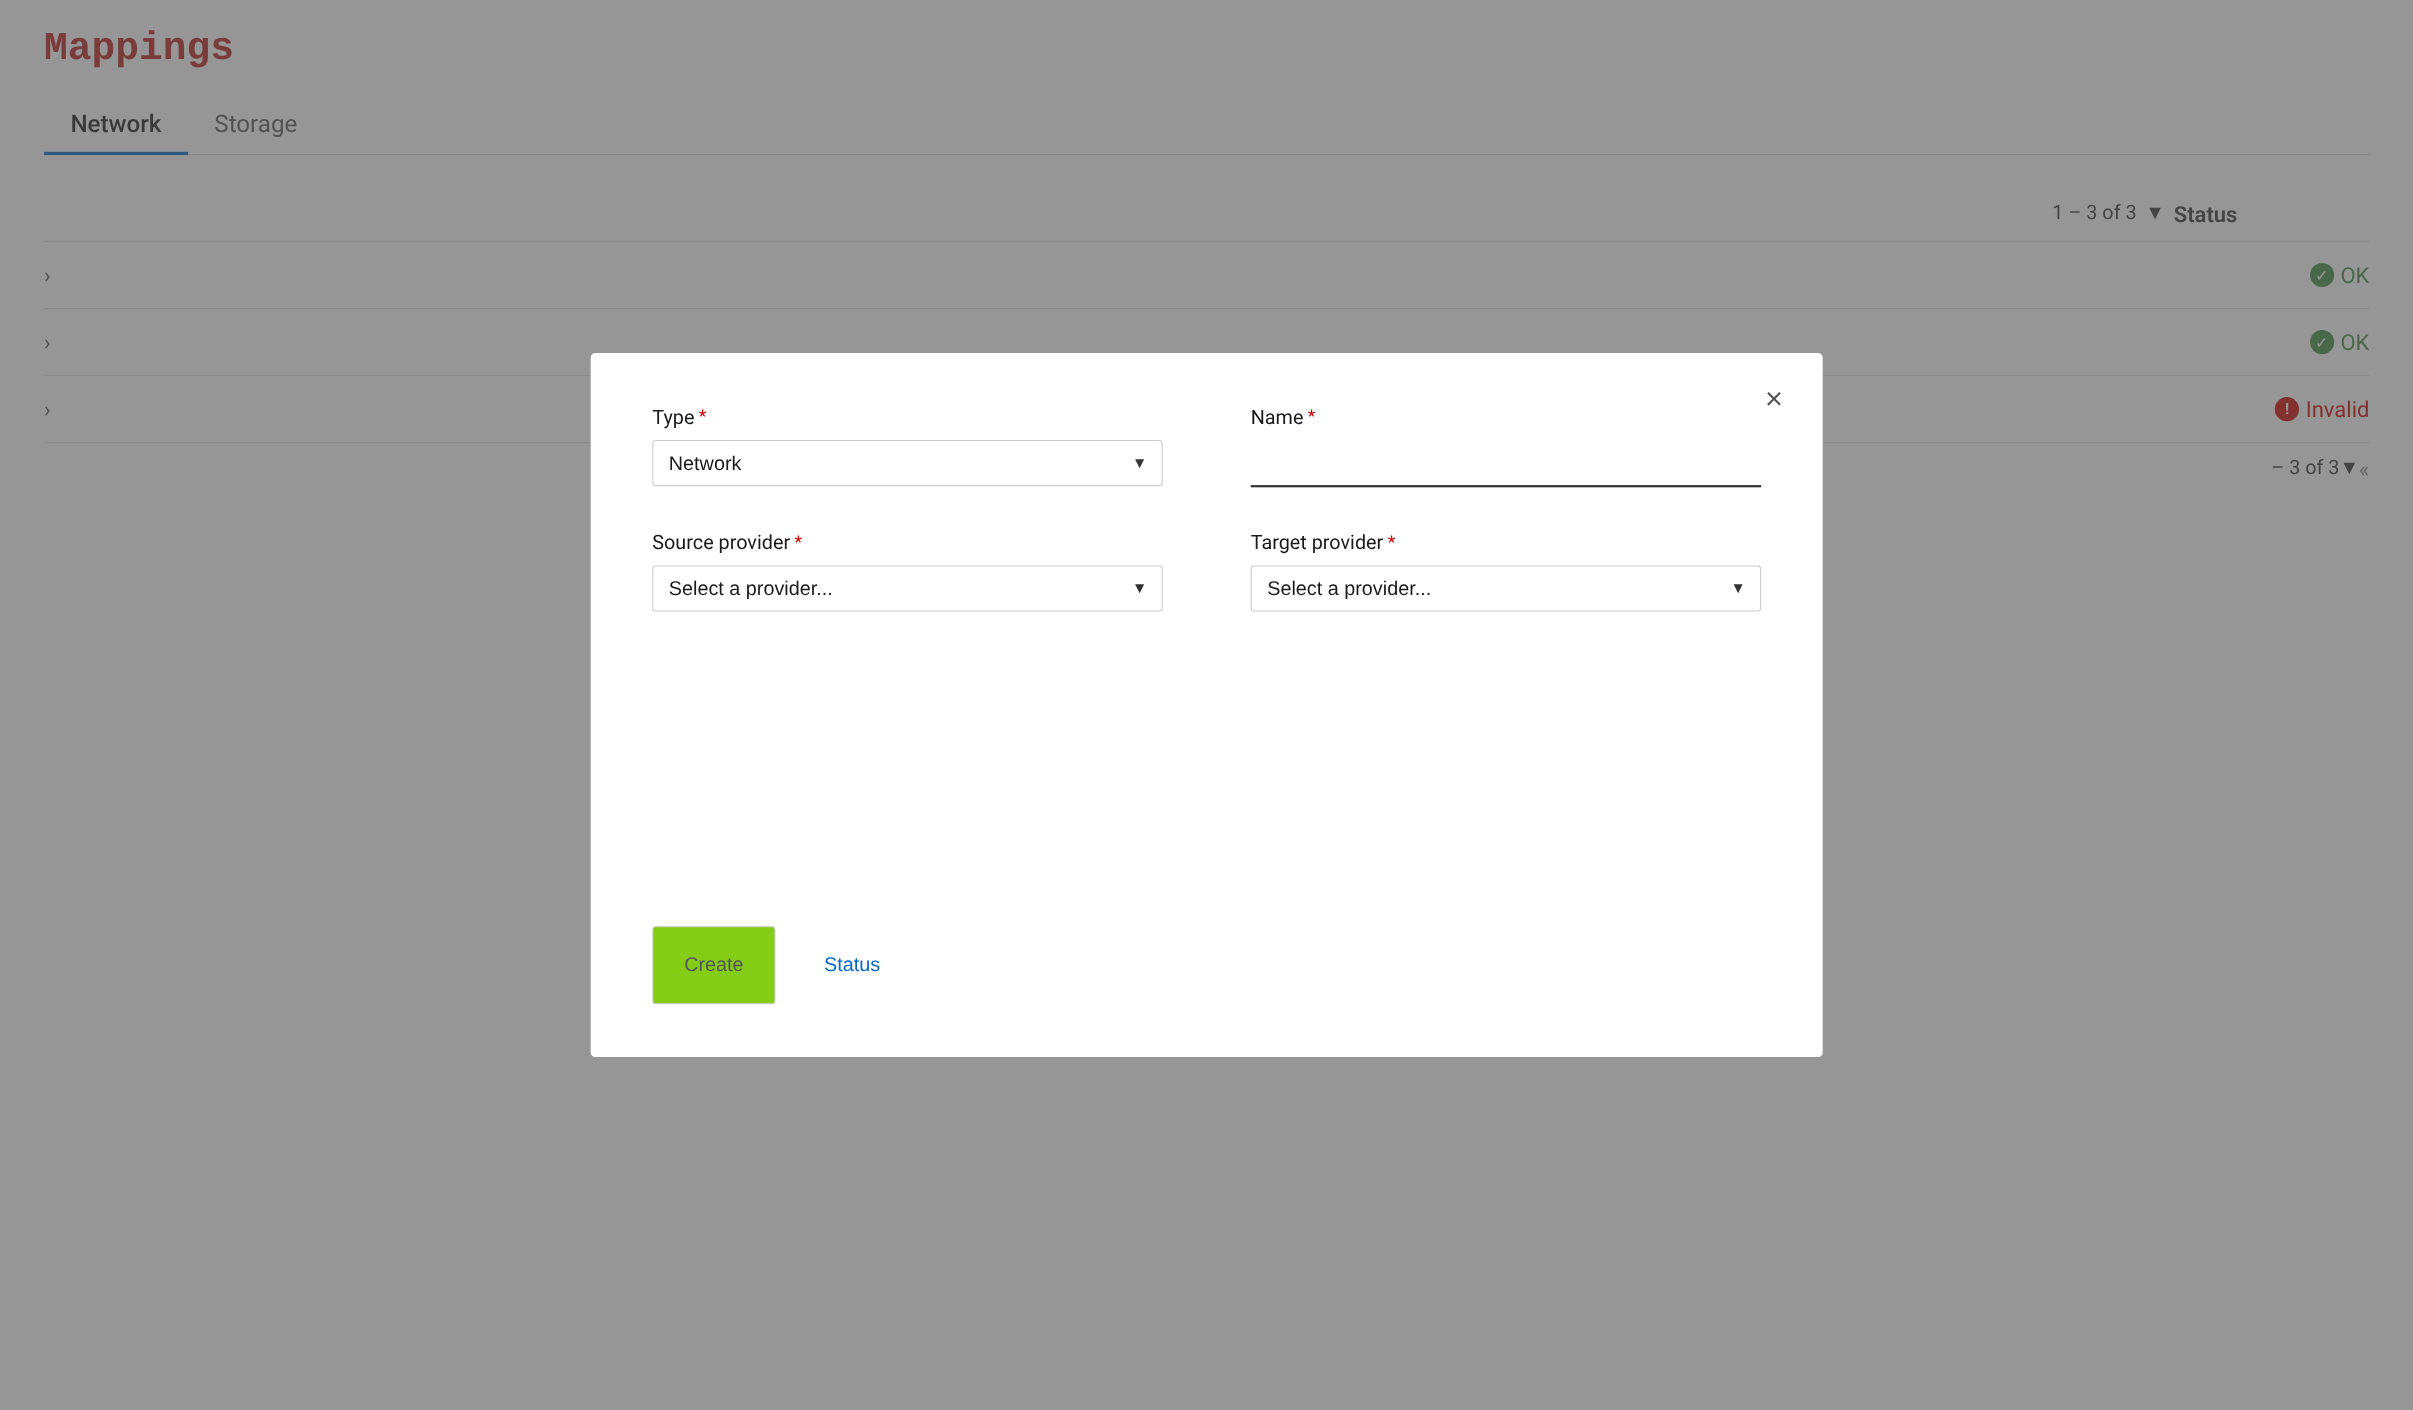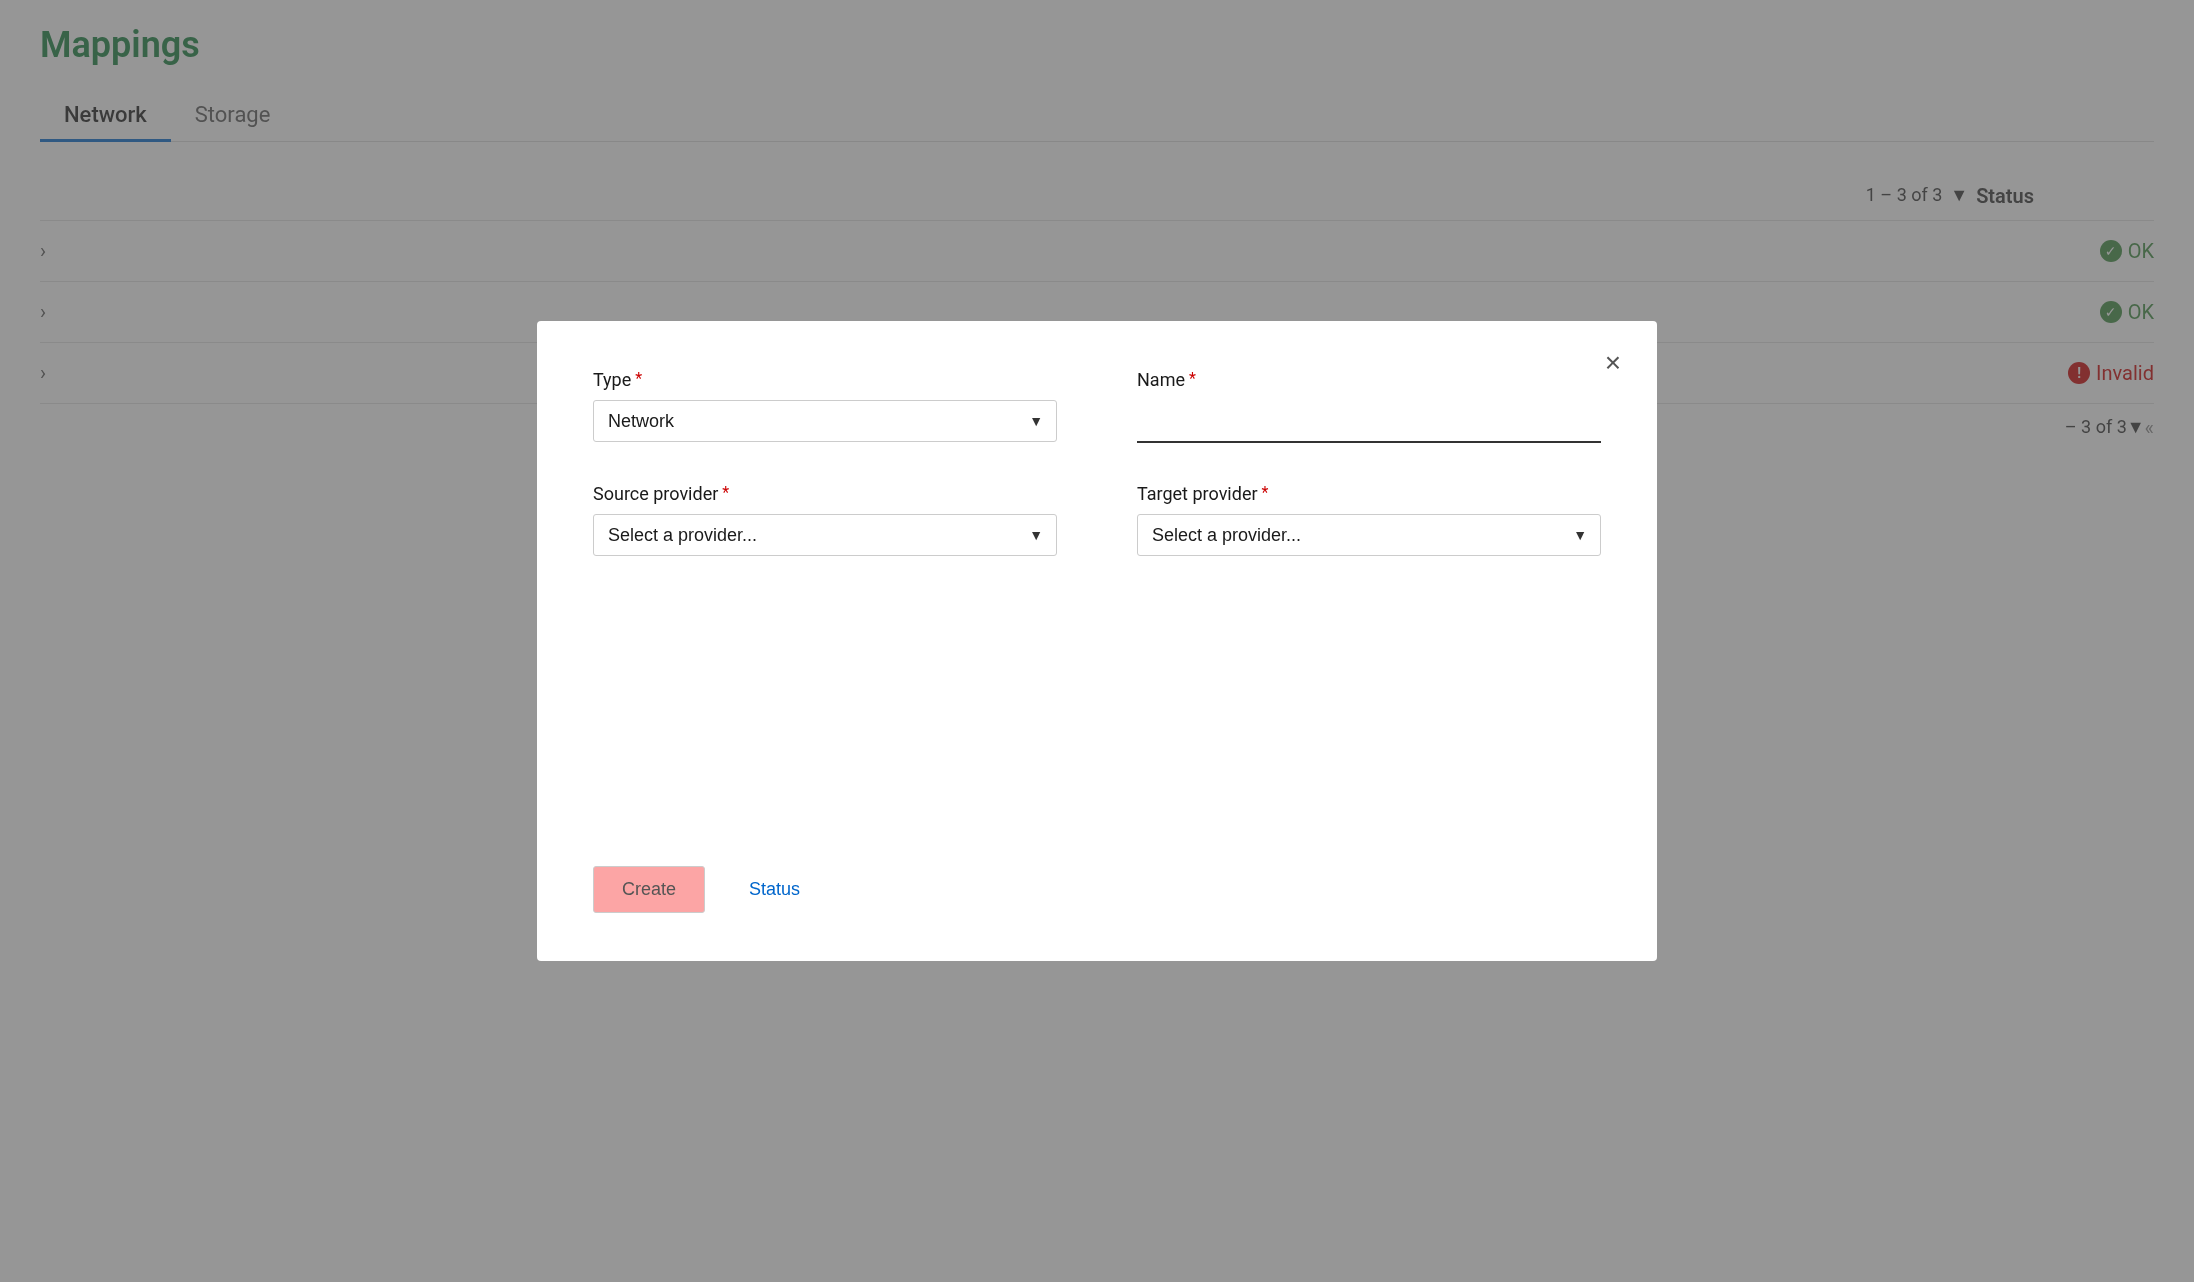--- a/index.html
+++ b/index.html
@@ -20,22 +20,23 @@
       position: relative;
     }
 
     .page-header {
       padding: 24px 40px 0 40px;
     }
 
     .page-title {
       font-size: 36px;
       font-weight: 600;
-      color: #15803d;
+      color: #b91c1c;
       margin-bottom: 24px;
+      font-family: Liberation Mono, monospace;
     }
 
     .tabs-row {
       display: flex;
       border-bottom: 1px solid #ddd;
       gap: 0;
     }
 
     .tab {
       padding: 12px 24px;
@@ -257,23 +258,23 @@
 
     .modal-footer {
       margin-top: auto;
       padding-top: 48px;
       display: flex;
       align-items: center;
       gap: 24px;
     }
 
     .btn-create {
-      padding: 12px 28px;
-      font-size: 18px;
-      background: #fca5a5;
+      padding: 24px 28px;
+      font-size: 18px;
+      background: #84cc16;
       color: #555;
       border: 1px solid #ccc;
       border-radius: 3px;
       cursor: pointer;
     }
 
     .btn-cancel {
       padding: 12px 20px;
       font-size: 18px;
       background: none;

